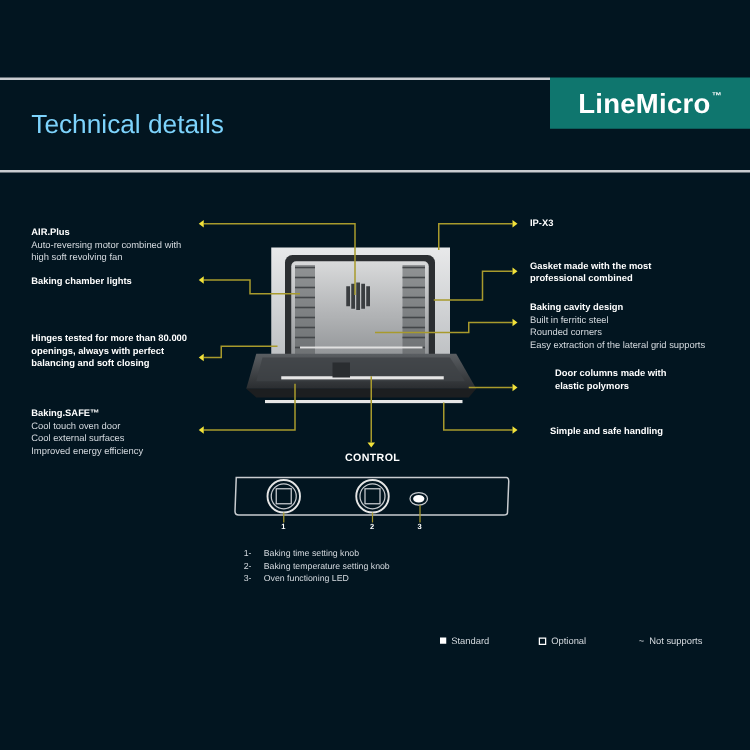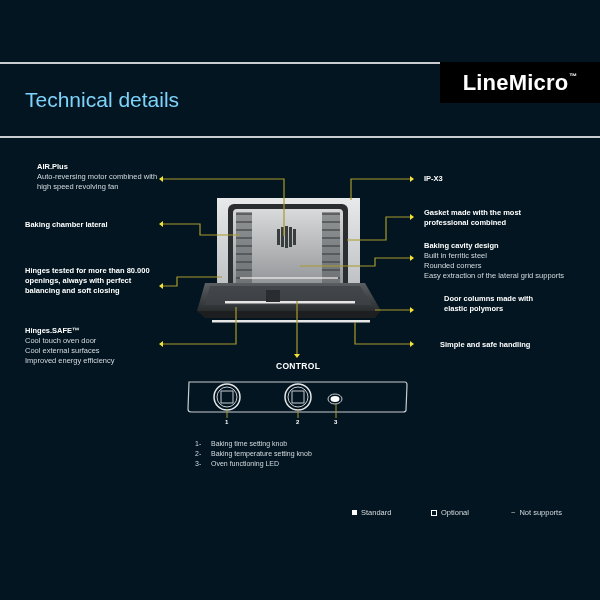--- a/index.html
+++ b/index.html
@@ -8,21 +8,21 @@
     background: #021520;
     font-family: "Liberation Sans", "DejaVu Sans", sans-serif;
     color: #ffffff;
     position: relative;
   }
   .rule { position: absolute; left: 0; width: 600px; height: 2px; background: #c9ccd0; }
   .rule.top { top: 62px; width: 440px; }
   .rule.bottom { top: 136px; }
   .badge {
     position: absolute; left: 440px; top: 62px; width: 160px; height: 41px;
-    background: #000000;
+    background: #0f766e;
     display: flex; align-items: center; justify-content: center;
   }
   .badge span.name { font-weight: bold; font-size: 22px; color: #ffffff; letter-spacing: 0.2px; }
   .badge sup { font-size: 8px; font-weight: bold; color: #fff; margin-left: 1px; position: relative; top: -6px; }
   .title {
     position: absolute; left: 25px; top: 88px;
     font-size: 21px; font-weight: normal; color: #7dd3fc;
   }
   .callout { position: absolute; font-size: 7.5px; line-height: 10px; color: #d6dbe0; }
   .callout .head { font-weight: bold; color: #ffffff; }
@@ -161,35 +161,35 @@
     <ellipse cx="335" cy="399" rx="7" ry="5" fill="none" stroke="#c9ccd0" stroke-width="1"></ellipse>
     <ellipse cx="335" cy="399" rx="4.5" ry="3" fill="#ffffff"></ellipse>
     <g stroke="#a89a2c" stroke-width="1">
       <line x1="227" y1="410" x2="227" y2="418"></line>
       <line x1="298" y1="410" x2="298" y2="418"></line>
       <line x1="336" y1="404" x2="336" y2="418"></line>
     </g>
   </g>
 </svg>
 
-<div class="callout" style="left:25px; top:162px;margin-left:12px;">
+<div class="callout" style="left:25px; top:181px;">
   <span class="line head">AIR.Plus</span>
   <span class="line">Auto-reversing motor combined with</span>
-  <span class="line">high speed revolving fan</span>
+  <span class="line">high soft revolving fan</span>
 </div>
 <div class="callout" style="left:25px; top:220px;">
-  <span class="line head">Baking chamber lateral</span>
+  <span class="line head">Baking chamber lights</span>
 </div>
 <div class="callout" style="left:25px; top:266px;">
   <span class="line head">Hinges tested for more than 80.000</span>
   <span class="line head">openings, always with perfect</span>
   <span class="line head">balancing and soft closing</span>
 </div>
 <div class="callout" style="left:25px; top:326px;">
-  <span class="line head">Hinges.SAFE™</span>
+  <span class="line head">Baking.SAFE™</span>
   <span class="line">Cool touch oven door</span>
   <span class="line">Cool external surfaces</span>
   <span class="line">Improved energy efficiency</span>
 </div>
 
 <div class="callout" style="left:424px; top:174px;">
   <span class="line head">IP-X3</span>
 </div>
 <div class="callout" style="left:424px; top:208px;">
   <span class="line head">Gasket made with the most</span>

